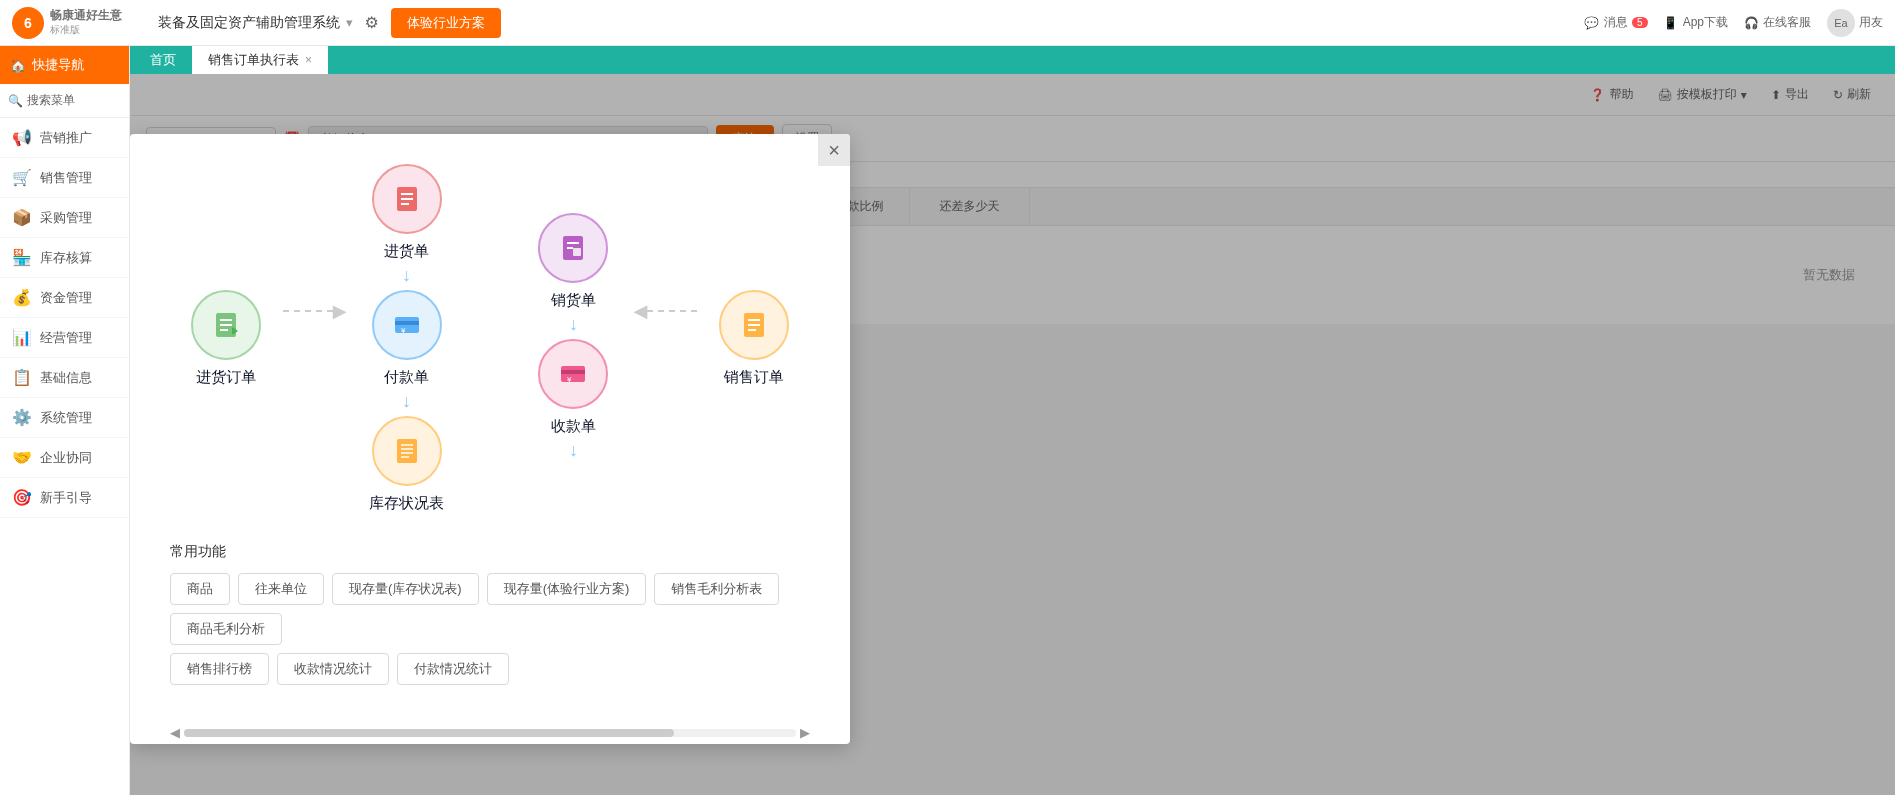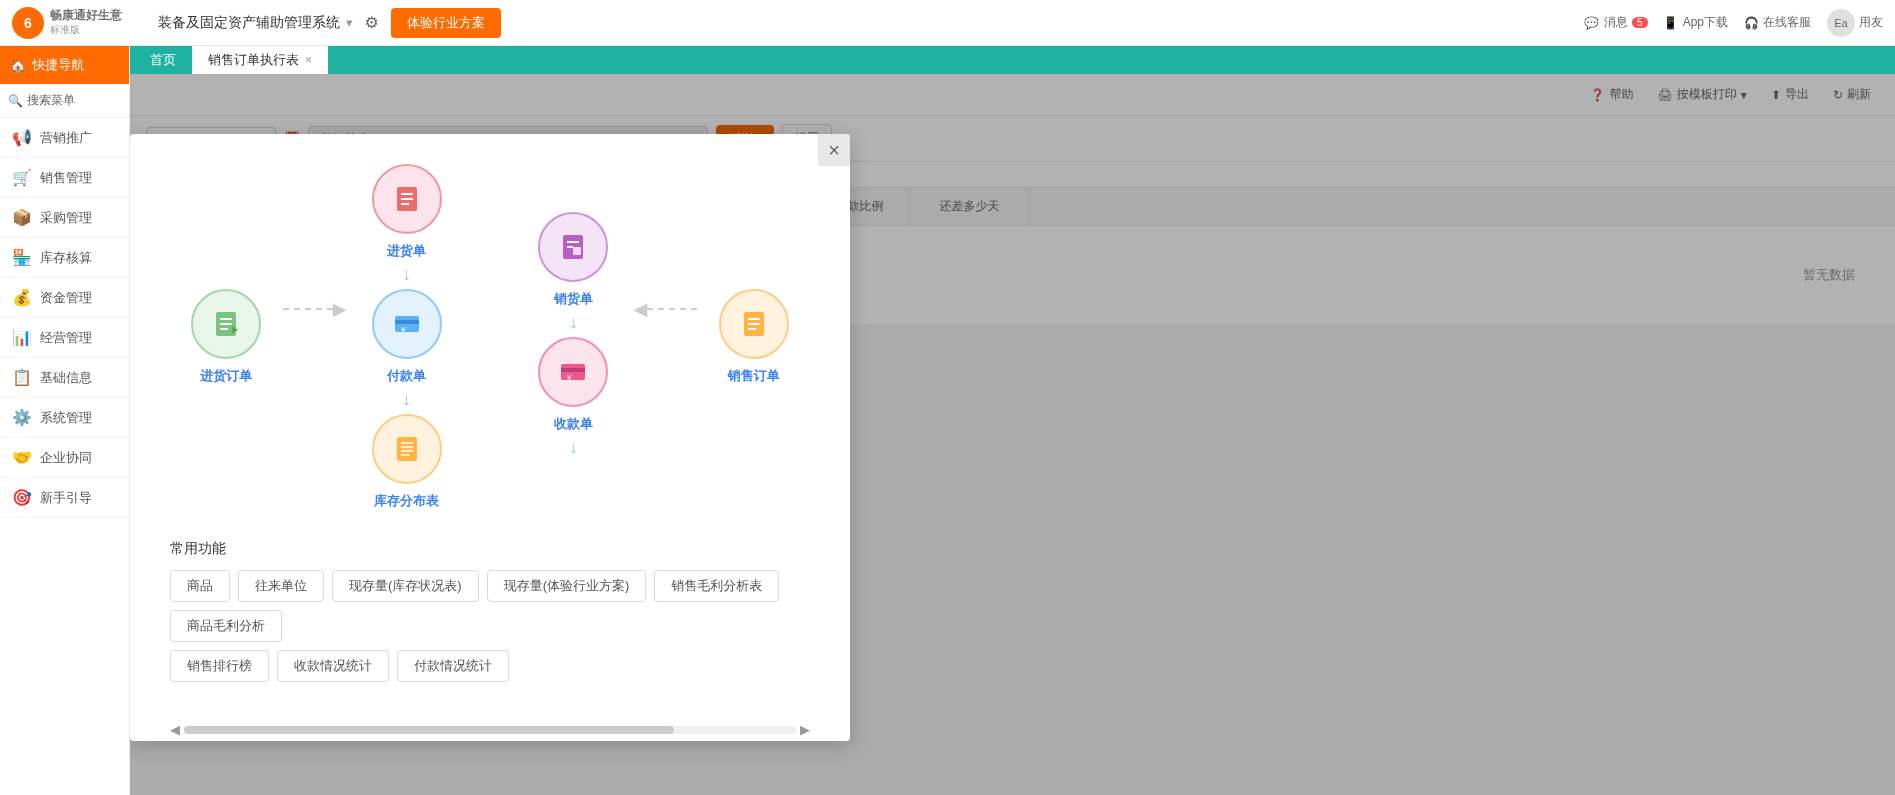--- a/index.html
+++ b/index.html
@@ -74,21 +74,21 @@
     .workflow-row { display: flex; align-items: center; gap: 0; margin-bottom: 10px; }
     .wf-node { display: flex; flex-direction: column; align-items: center; width: 120px; }
     .wf-circle { width: 70px; height: 70px; border-radius: 50%; display: flex; align-items: center; justify-content: center; font-size: 28px; margin-bottom: 8px; }
     .wf-circle.green { background: #e8f5e9; color: #4caf50; border: 2px solid #a5d6a7; }
     .wf-circle.red { background: #fce4ec; color: #e53935; border: 2px solid #ef9a9a; }
     .wf-circle.purple { background: #f3e5f5; color: #9c27b0; border: 2px solid #ce93d8; }
     .wf-circle.orange { background: #fff3e0; color: #ff9800; border: 2px solid #ffcc80; }
     .wf-circle.blue { background: #e3f2fd; color: #2196f3; border: 2px solid #90caf9; }
     .wf-circle.pink { background: #fce4ec; color: #e91e63; border: 2px solid #f48fb1; }
     .wf-circle.teal { background: #e0f7fa; color: #009688; border: 2px solid #80cbc4; }
-    .wf-label { font-size: 13px; color: #3b82f6; font-weight: bold; }
+    .wf-label { font-size: 15px; color: #0f172a; }
     .wf-arrow-h { display: flex; align-items: center; color: #ccc; font-size: 20px; flex: 0 0 auto; padding-bottom: 28px; }
     .wf-col { display: flex; flex-direction: column; align-items: center; }
     .wf-down-arrow { color: #90caf9; font-size: 18px; margin: 4px 0; }
 
     
     .common-functions { padding: 0 40px 20px; }
     .common-title { font-size: 14px; color: #333; margin-bottom: 12px; font-weight: 500; }
     .func-buttons { display: flex; flex-wrap: wrap; gap: 8px; }
     .func-btn { border: 1px solid #d9d9d9; background: #fff; color: #555; border-radius: 4px; padding: 6px 16px; cursor: pointer; font-size: 13px; }
 
@@ -311,21 +311,21 @@
                   <div class="wf-node">
                     <div class="wf-circle orange">
                       <svg width="32" height="32" viewBox="0 0 32 32" fill="none">
                         <rect x="6" y="4" width="20" height="24" rx="2" fill="#ff9800" opacity="0.7"></rect>
                         <line x1="10" y1="10" x2="22" y2="10" stroke="#fff" stroke-width="1.5"></line>
                         <line x1="10" y1="14" x2="22" y2="14" stroke="#fff" stroke-width="1.5"></line>
                         <line x1="10" y1="18" x2="22" y2="18" stroke="#fff" stroke-width="1.5"></line>
                         <line x1="10" y1="22" x2="18" y2="22" stroke="#fff" stroke-width="1.5"></line>
                       </svg>
                     </div>
-                    <span class="wf-label">库存分布表</span>
+                    <span class="wf-label">库存状况表</span>
                   </div>
                 </div>
 
                 <div style="width:50px;"></div>
 
                 <div class="wf-col">
                   <div class="wf-node">
                     <div class="wf-circle purple">
                       <svg width="32" height="32" viewBox="0 0 32 32" fill="none">
                         <rect x="6" y="4" width="20" height="24" rx="2" fill="#9c27b0" opacity="0.7"></rect>

